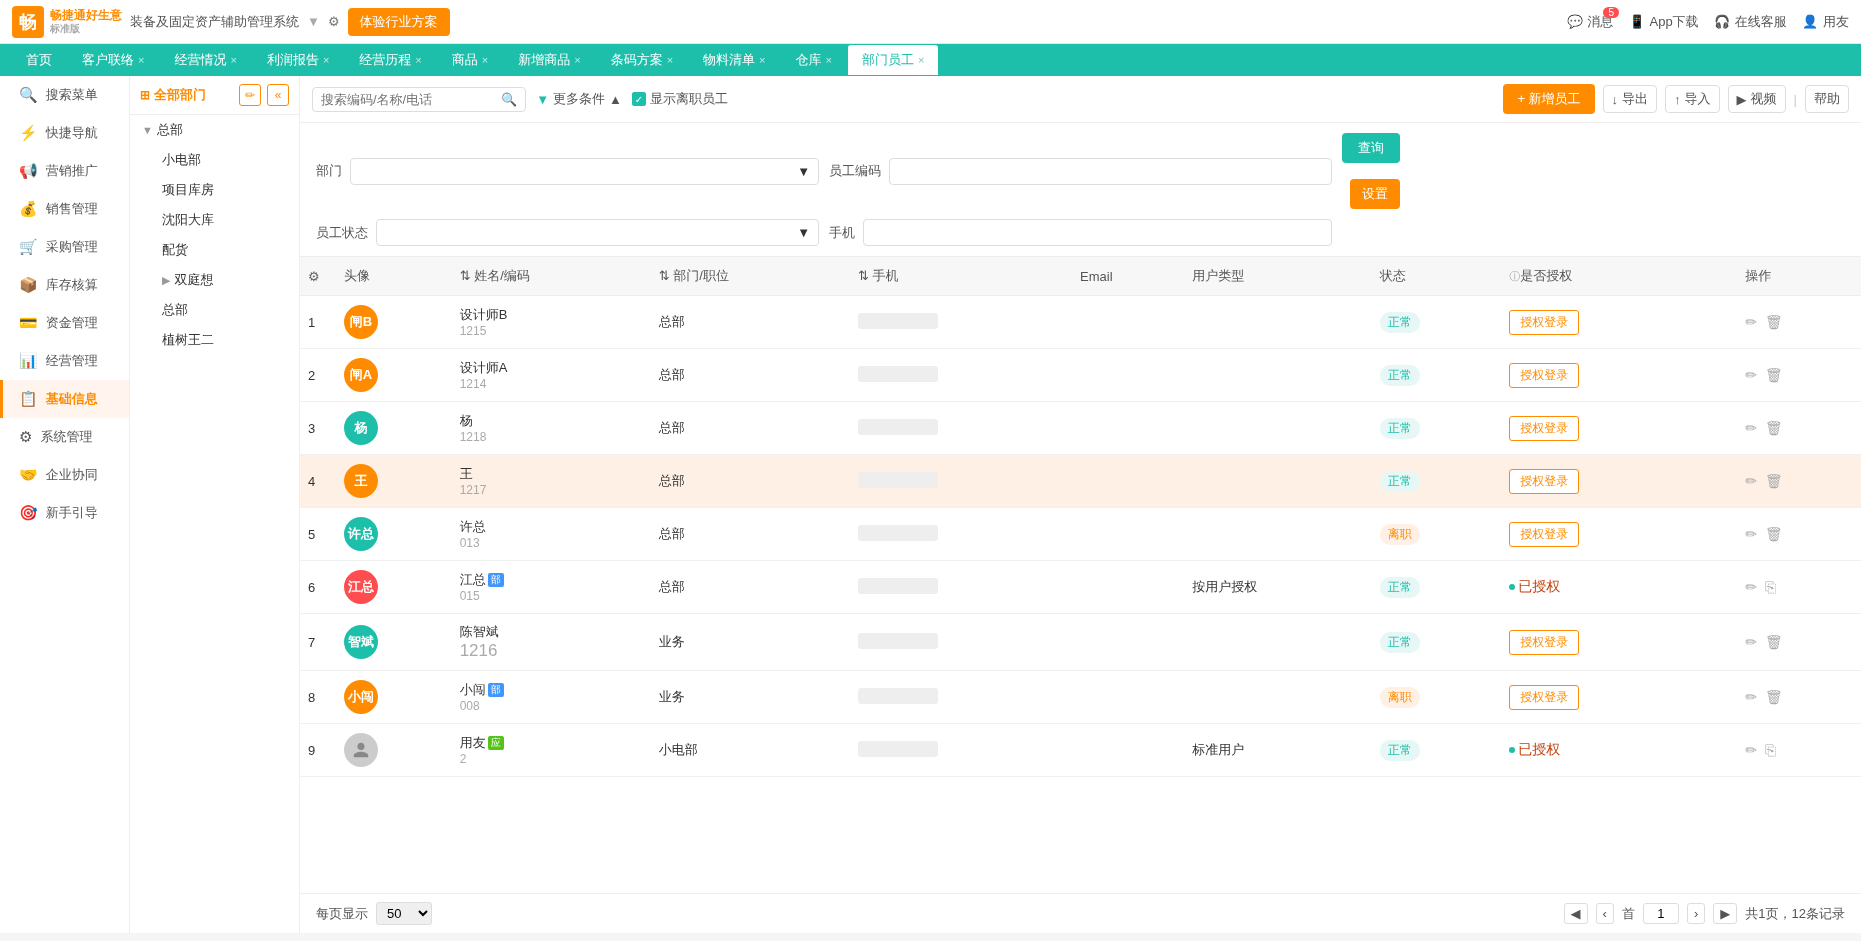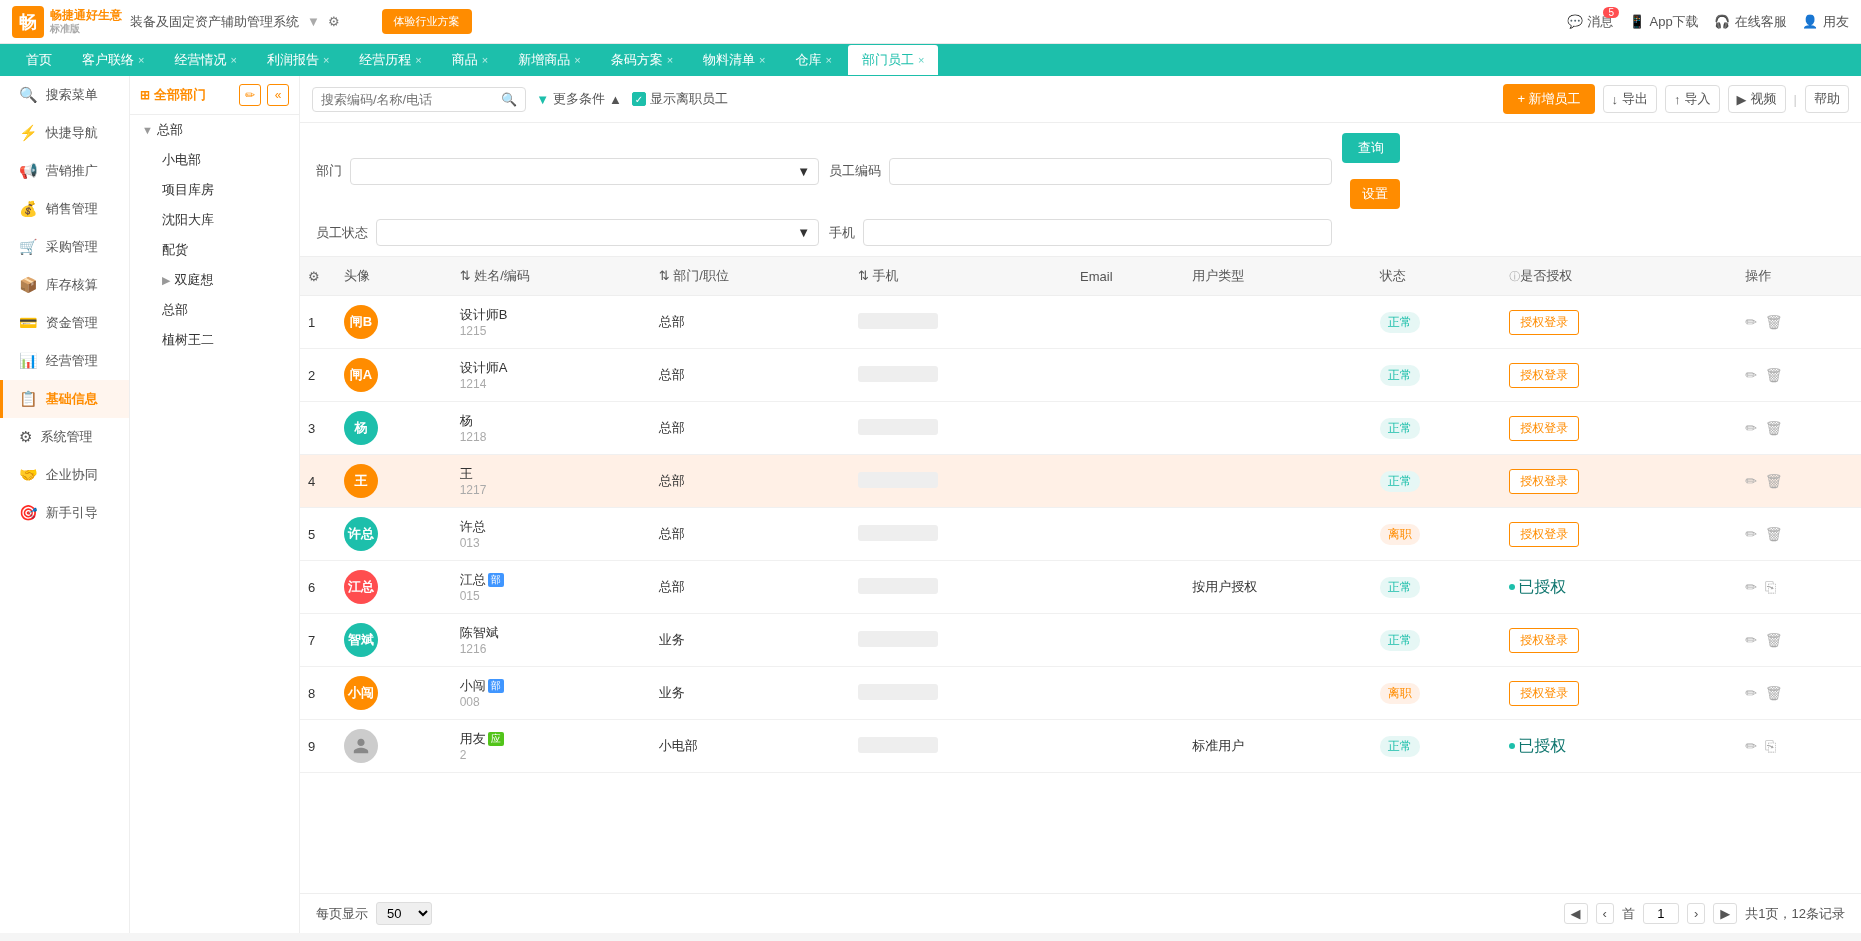--- a/index.html
+++ b/index.html
@@ -11,21 +11,21 @@
       background: #fff; height: 44px; padding: 0 12px;
       border-bottom: 1px solid #e8e8e8;
     }
     .top-bar-left { display: flex; align-items: center; gap: 8px; }
     .logo-area { display: flex; align-items: center; gap: 6px; color: #ff8c00; font-weight: bold; font-size: 14px; }
     .logo-icon { width: 32px; height: 32px; background: #ff8c00; border-radius: 4px; display: flex; align-items: center; justify-content: center; color: #fff; font-size: 18px; }
     .top-bar-right { display: flex; align-items: center; gap: 16px; color: #555; font-size: 13px; }
     .msg-icon { position: relative; cursor: pointer; }
     .badge { position: absolute; top: -6px; right: -6px; background: #ff4d4f; color: #fff; border-radius: 10px; font-size: 10px; padding: 0 4px; min-width: 16px; text-align: center; }
     .top-btn { cursor: pointer; color: #555; display: flex; align-items: center; gap: 4px; }
-    .trial-btn { background: #ff8c00; color: #fff; border: none; border-radius: 4px; padding: 5px 12px; cursor: pointer; font-size: 11px; margin-left: 34px; }
+    .trial-btn { background: #ff8c00; color: #fff; border: none; border-radius: 4px; padding: 5px 12px; cursor: pointer; font-size: 13px; }
     .settings-icon { cursor: pointer; color: #777; }
 
     
     .nav-tabs {
       display: flex; align-items: center; background: #1dbfab; height: 32px; padding: 0 12px; gap: 2px;
     }
     .nav-tab {
       padding: 6px 14px; color: #fff; cursor: pointer; border-radius: 3px 3px 0 0; font-size: 13px;
       white-space: nowrap; display: flex; align-items: center; gap: 4px;
     }
@@ -113,21 +113,21 @@
     thead tr { background: #f7f7f7; border-bottom: 1px solid #eee; }
     thead th { padding: 10px 8px; text-align: left; color: #555; font-weight: normal; white-space: nowrap; }
     tbody tr { border-bottom: 1px solid #f0f0f0; }
     tbody tr.highlighted { background: #fff0e6; }
     tbody td { padding: 9px 8px; color: #333; vertical-align: middle; }
     .avatar-circle { width: 34px; height: 34px; border-radius: 50%; display: flex; align-items: center; justify-content: center; color: #fff; font-size: 13px; font-weight: bold; flex-shrink: 0; }
     .status-badge { display: inline-block; padding: 2px 8px; border-radius: 10px; font-size: 12px; }
     .status-normal { background: #e6f7f5; color: #1dbfab; }
     .status-resign { background: #fff0e6; color: #ff8c00; }
     .auth-btn { border: 1px solid #ff8c00; color: #ff8c00; background: #fff; border-radius: 3px; padding: 3px 10px; cursor: pointer; font-size: 12px; }
-    .auth-granted { color: #0f766e; font-size: 16px; display: flex; align-items: center; gap: 3px; }
+    .auth-granted { color: #c2410c; font-size: 14px; display: flex; align-items: center; gap: 3px; }
     .dot-green { width: 6px; height: 6px; border-radius: 50%; background: #1dbfab; display: inline-block; }
     .op-icons { display: flex; gap: 8px; color: #aaa; }
     .op-icon { cursor: pointer; font-size: 14px; color: #aaa; }
     .blurred-phone { color: #ccc; background: #eee; border-radius: 3px; padding: 2px 8px; font-size: 12px; display: inline-block; width: 80px; height: 16px; }
     .dept-badge { display: inline-flex; align-items: center; gap: 2px; }
     .dept-blue-tag { background: #4096ff; color: #fff; border-radius: 2px; font-size: 10px; padding: 0 3px; }
     .dept-green-tag { background: #52c41a; color: #fff; border-radius: 2px; font-size: 10px; padding: 0 3px; }
     .col-setting { cursor: pointer; color: #666; }
 
     
@@ -513,21 +513,21 @@
                 </td>
               </tr>
 
               <tr>
                 <td>7</td>
                 <td>
                   <div class="avatar-circle" style="background:#1dbfab;">智斌</div>
                 </td>
                 <td>
                   <div>陈智斌</div>
-                    <div style="color:#aaa;font-size:12px;">1216</div>
+                    <div style="color:#aaa;font-size:17px;">1216</div>
                 </td>
                 <td>业务</td>
                 <td><div class="blurred-phone"></div></td>
                 <td></td>
                 <td></td>
                 <td><span class="status-badge status-normal">正常</span></td>
                 <td><button class="auth-btn">授权登录</button></td>
                 <td></td>
                 <td>
                   <div class="op-icons">

